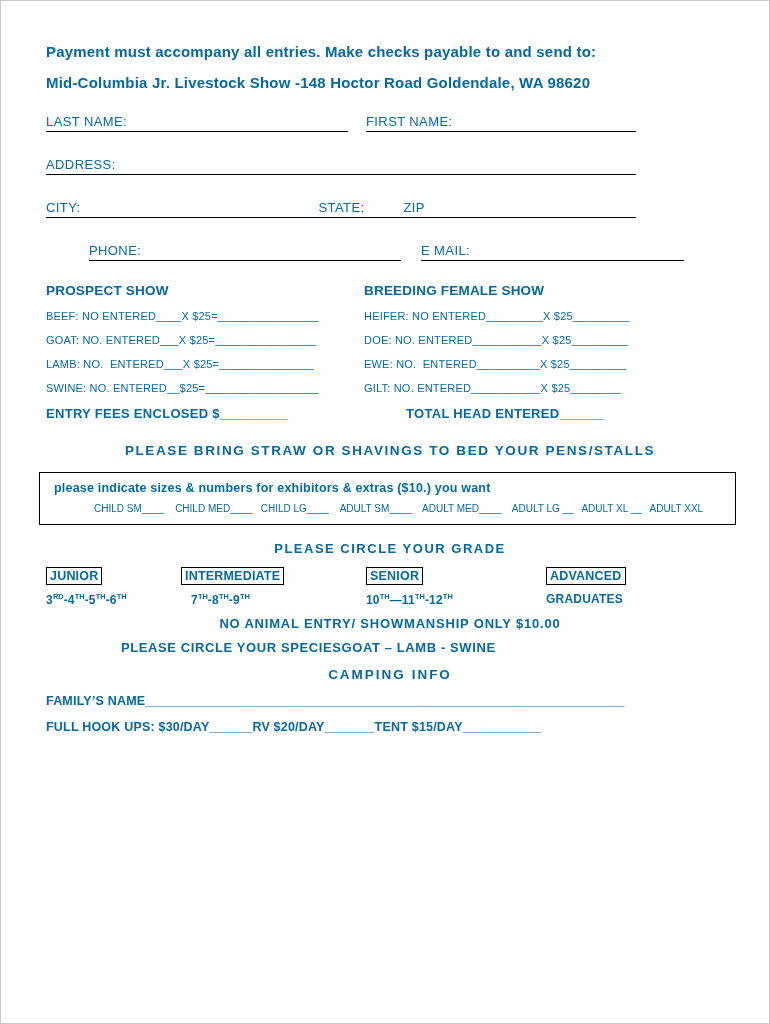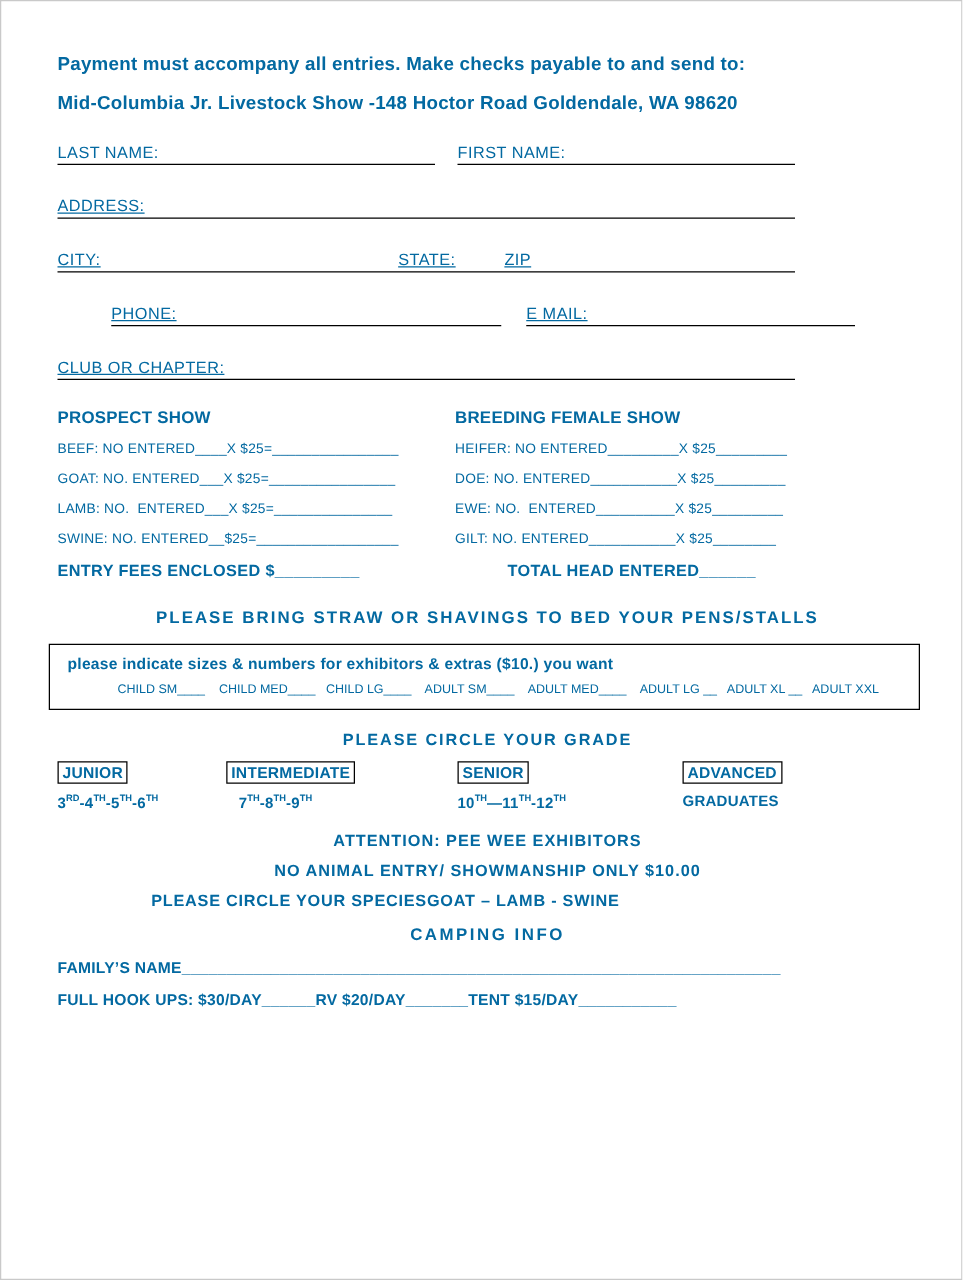--- a/index.html
+++ b/index.html
@@ -14,21 +14,21 @@
     color:#0369a1;
     overflow:hidden;
   }
   sup { font-size:0.62em; vertical-align:super; letter-spacing:0; }
 
   .h1 { font-weight:bold; font-size:15px; line-height:18px; margin-bottom:13px; letter-spacing:0.2px; }
   .cwide { width:688px; text-align:center; }
   .h2 { font-weight:bold; font-size:12.5px; line-height:15px; margin-bottom:10px; letter-spacing:0.2px; }
 
   .frow { display:flex; width:590px; font-size:13px; letter-spacing:0.4px; align-items:flex-end; }
-  .mt22 { margin-top:22px; } .mt25 { margin-top:25px;text-decoration:underline; }
+  .mt22 { margin-top:22px; } .mt25 { margin-top:25px; }
   .ufield { display:flex; align-items:flex-end; border-bottom:1px solid #000; padding-bottom:2px; }
   .fline { flex:1; min-height:1px; }
   .seg-last { width:302px; }
   .seg-first { flex:1; margin-left:18px; }
   .seg-full { width:100%; }
   .sp-state { display:inline-block; width:238px; }
   .sp-zip { display:inline-block; width:39px; }
   .phone-row { margin-left:43px; width:595px; }
   .seg-phone { width:312px; }
   .seg-email { flex:1; margin-left:20px; }
@@ -99,26 +99,20 @@
     <div class="ufield seg-phone">
       <span>PHONE:</span>
       <span class="fline"></span>
     </div>
     <div class="ufield seg-email">
       <span>E MAIL:</span>
       <span class="fline"></span>
     </div>
   </div>
 
-  <div class="frow mt25">
-    <div class="ufield seg-full">
-      <span>CLUB OR CHAPTER:</span>
-      <span class="fline"></span>
-    </div>
-  </div>
 
   <div class="shows">
     <div>
       <div class="show-title">PROSPECT SHOW</div>
       <div class="show-row">BEEF: NO ENTERED____X $25=________________</div>
       <div class="show-row">GOAT: NO. ENTERED___X $25=________________</div>
       <div class="show-row">LAMB: NO.  ENTERED___X $25=_______________</div>
       <div class="show-row">SWINE: NO. ENTERED__$25=__________________</div>
       <div class="fees-line">ENTRY FEES ENCLOSED $_________</div>
     </div>
@@ -153,21 +147,20 @@
     <div>
       <span class="grade-box">SENIOR</span>
       <div class="grade-nums"><span>10</span><sup>TH</sup><span>—11</span><sup>TH</sup><span>-12</span><sup>TH</sup></div>
     </div>
     <div>
       <span class="grade-box">ADVANCED</span>
       <div class="grade-nums">GRADUATES</div>
     </div>
   </div>
 
-  <div class="cwide attn mt16">ATTENTION: PEE WEE EXHIBITORS</div>
   <div class="cwide attn mt9">NO ANIMAL ENTRY/ SHOWMANSHIP ONLY $10.00</div>
 
   <div class="species-row">
     <span>PLEASE CIRCLE YOUR SPECIES</span>
     <span>GOAT – LAMB - SWINE</span>
   </div>
 
   <div class="cwide camp-title">CAMPING INFO</div>
   <div class="camp-line">FAMILY’S NAME___________________________________________________________________</div>
   <div class="camp-line">FULL HOOK UPS: $30/DAY______RV $20/DAY_______TENT $15/DAY___________</div>

